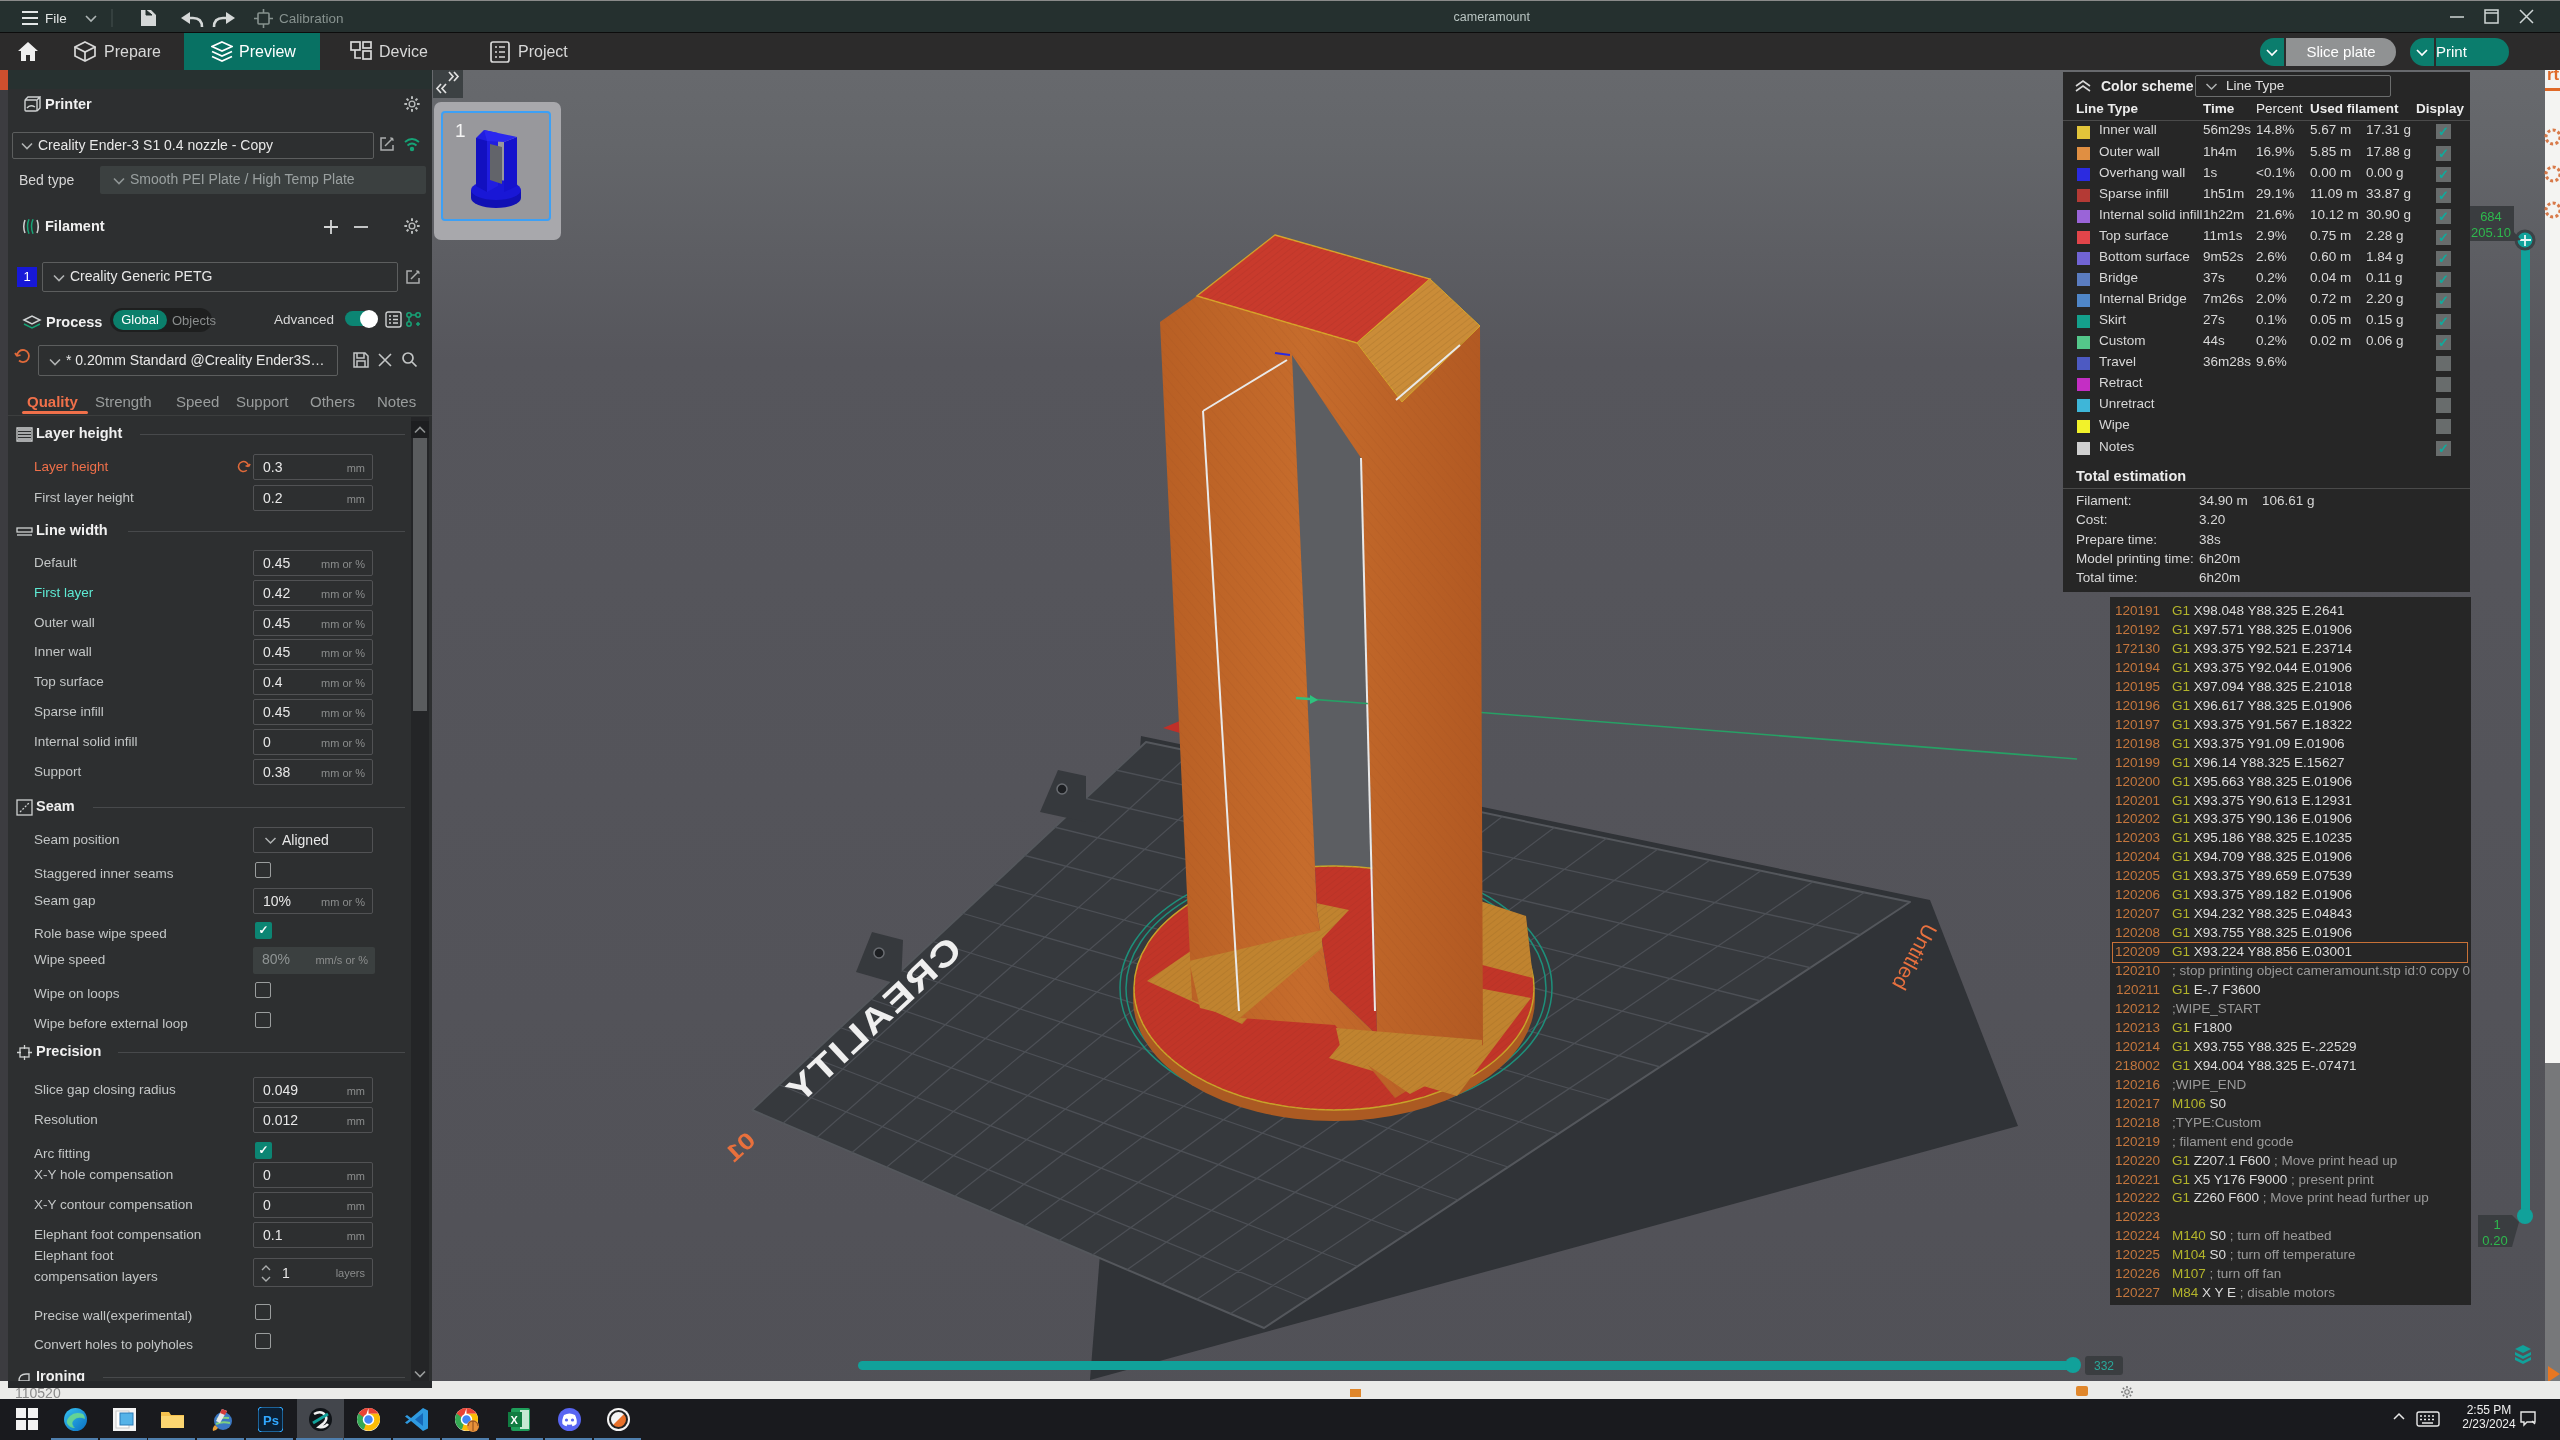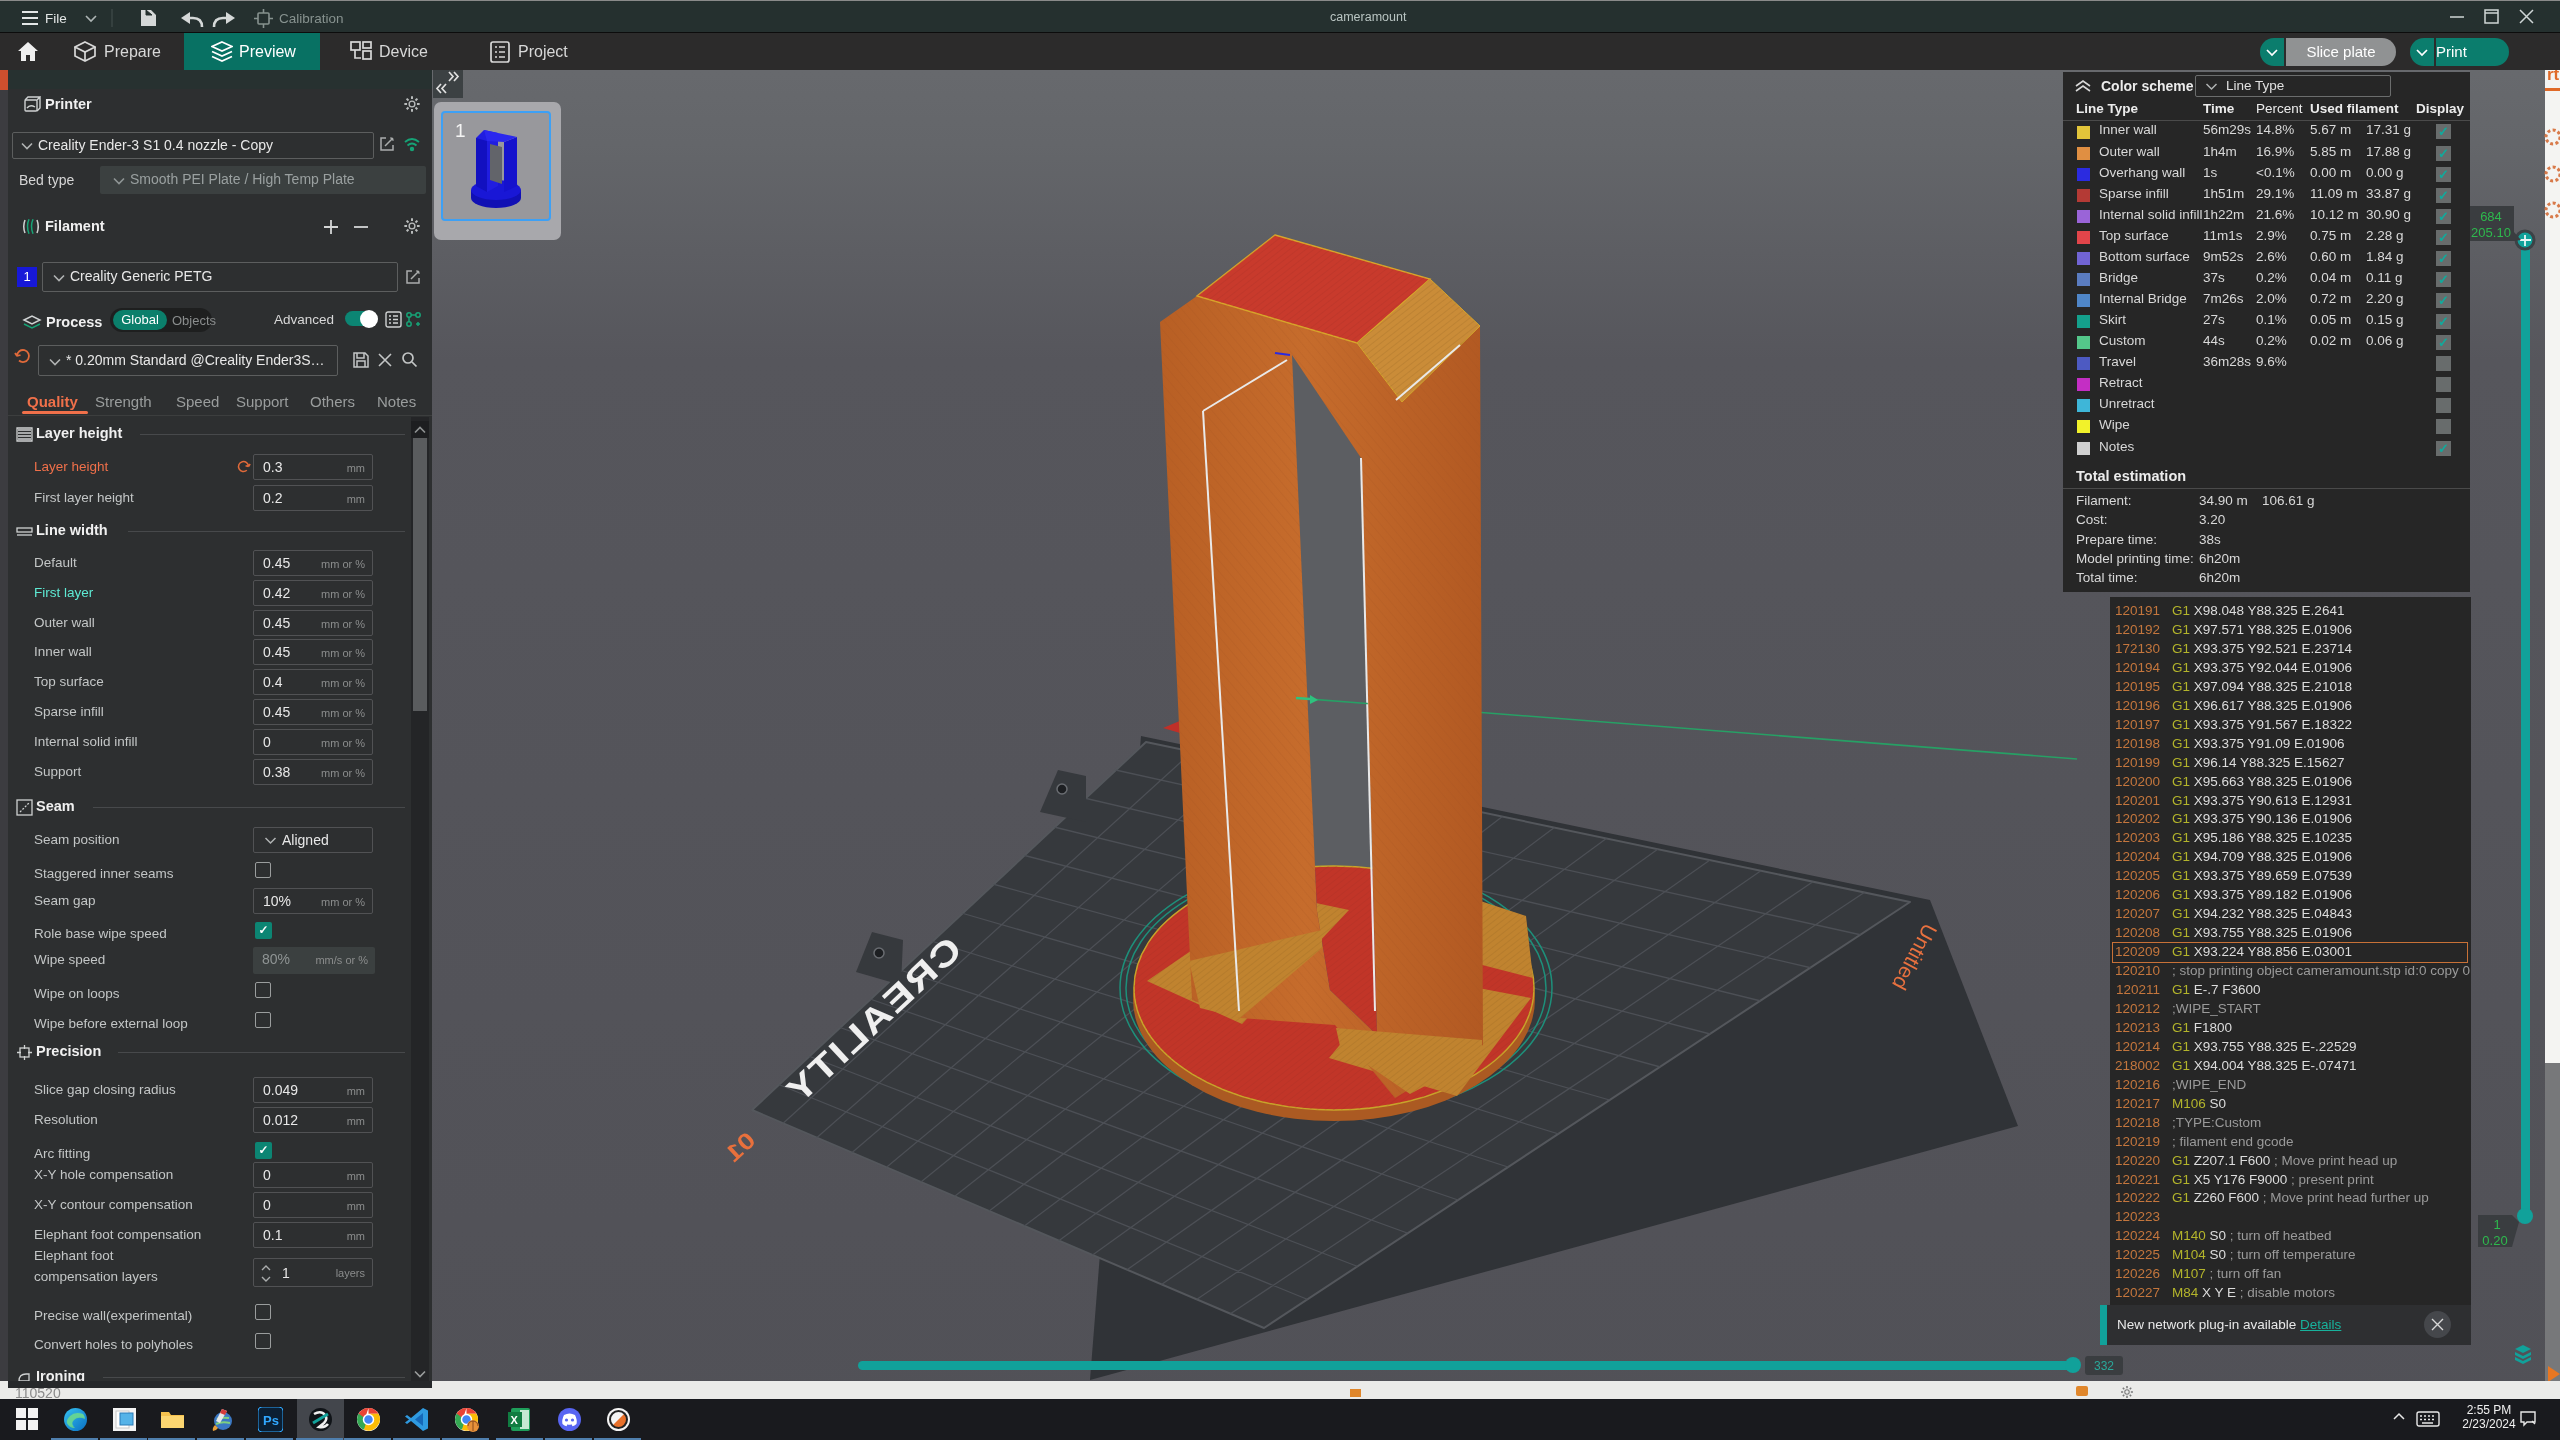--- a/index.html
+++ b/index.html
@@ -147,21 +147,21 @@
   <path d="M170,4 L161,10 L170,16 Z" fill="#d5d8d8"></path>
   <path d="M167,10 h6 q9,0 9,9" stroke="#d5d8d8" stroke-width="2.6" fill="none"></path>
   <path d="M206,4 L215,10 L206,16 Z" fill="#d5d8d8"></path>
   <path d="M209,10 h-6 q-9,0 -9,9" stroke="#d5d8d8" stroke-width="2.6" fill="none"></path>
   <g stroke="#87928f" stroke-width="1.6" fill="none">
    <rect x="238" y="5" width="11" height="11" rx="1"></rect>
    <path d="M243.5,1 v4 M243.5,16 v4 M234,10.5 h4 M249,10.5 h4"></path>
   </g>
   <text x="259" y="15" font-size="13.5" fill="#87928f">Calibration</text>
  </svg>
- <div class="abs" style="left:1330px;top:9px;width:200px;text-align:left;color:#b9c4c2;font-size:12.5px">cameramount</div>
+ <div class="abs" style="left:1330px;top:9px;width:200px;text-align:right;color:#b9c4c2;font-size:12.5px">cameramount</div>
  <svg class="abs" style="left:2440px;top:6px" width="110" height="20" viewBox="0 0 110 20">
   <path d="M10,10 h14" stroke="#cfd6d6" stroke-width="1.5"></path>
   <g stroke="#cfd6d6" stroke-width="1.5" fill="none">
           <rect x="45" y="3" width="13" height="13"></rect>
           <path d="M45,6 h13"></path>
         </g>
   <path d="M80,3 l13,13 M93,3 l-13,13" stroke="#cfd6d6" stroke-width="1.5"></path>
  </svg>
 </div>
 <div class="abs" style="left:0;top:32px;width:2560px;height:1px;background:#0c0c0c;z-index:31"></div>
@@ -698,28 +698,20 @@
       <div class="gline" style="left:0;top:555.5px"><span class="gnum">120220</span><span class="gcode">G1 </span><span class="gtxt">Z207.1 F600 </span><span class="gcom">; Move print head up</span></div>
       <div class="gline" style="left:0;top:574.5px"><span class="gnum">120221</span><span class="gcode">G1 </span><span class="gtxt">X5 Y176 F9000 </span><span class="gcom">; present print</span></div>
       <div class="gline" style="left:0;top:593.4px"><span class="gnum">120222</span><span class="gcode">G1 </span><span class="gtxt">Z260 F600 </span><span class="gcom">; Move print head further up</span></div>
       <div class="gline" style="left:0;top:612.4px"><span class="gnum">120223</span></div>
       <div class="gline" style="left:0;top:631.4px"><span class="gnum">120224</span><span class="gcode">M140 </span><span class="gtxt">S0 </span><span class="gcom">; turn off heatbed</span></div>
       <div class="gline" style="left:0;top:650.3px"><span class="gnum">120225</span><span class="gcode">M104 </span><span class="gtxt">S0 </span><span class="gcom">; turn off temperature</span></div>
       <div class="gline" style="left:0;top:669.2px"><span class="gnum">120226</span><span class="gcode">M107 </span><span class="gcom">; turn off fan</span></div>
       <div class="gline" style="left:0;top:688.2px"><span class="gnum">120227</span><span class="gcode">M84 </span><span class="gtxt">X Y E </span><span class="gcom">; disable motors</span></div>
       <div class="abs" style="left:2px;top:345.1px;width:356px;height:21px;border:1px solid #c87137"></div>
     </div>
-    <div class="abs" style="left:2100px;top:1305px;width:371px;height:40px;background:#2e2f31;z-index:20">
-      <div class="abs" style="left:0;top:0;width:7px;height:40px;background:#11a19a"></div>
-      <div class="abs" style="left:17px;top:12px;font-size:13.5px;color:#e8e8e8;white-space:nowrap">New network plug-in available <span style="color:#18b29c;text-decoration:underline">Details</span></div>
-      <div class="abs" style="left:324px;top:6px;width:27px;height:27px;background:#45474b;border-radius:14px"></div>
-      <svg class="abs" style="left:331px;top:13px" width="13" height="13" viewBox="0 0 13 13">
-        <path d="M1,1 l11,11 M12,1 L1,12" stroke="#d8d8d8" stroke-width="1.4"></path>
-      </svg>
-    </div>
     <div class="abs" style="left:0;top:1381px;width:2560px;height:18px;background:#ebebe9;z-index:25"></div>
     <div class="abs" style="left:8px;top:1381px;width:424px;height:7px;background:#26282a;z-index:26"></div>
     <div class="abs" style="left:15px;top:1385px;font-size:14px;color:#8a8a8a;z-index:27">110520</div>
     <div class="abs" style="left:1350px;top:1389px;width:11px;height:8px;background:#e0862a;z-index:27"></div>
     <div class="abs" style="left:2076px;top:1386px;width:12px;height:10px;background:#e0862a;z-index:27;border-radius:2px"></div>
     <svg class="abs" style="left:2120px;top:1385px;z-index:27" width="14" height="14" viewBox="0 0 20 20">
       <g fill="none" stroke="#7a7a7a" stroke-width="1.5">
         <circle cx="10" cy="10" r="3.2"></circle>
         <path d="M10,1.5 v3 M10,15.5 v3 M1.5,10 h3 M15.5,10 h3 M4,4 l2.1,2.1 M13.9,13.9 l2,2 M16,4 l-2.1,2.1 M6.1,13.9 l-2,2" stroke-width="2.2"></path>
       </g>

